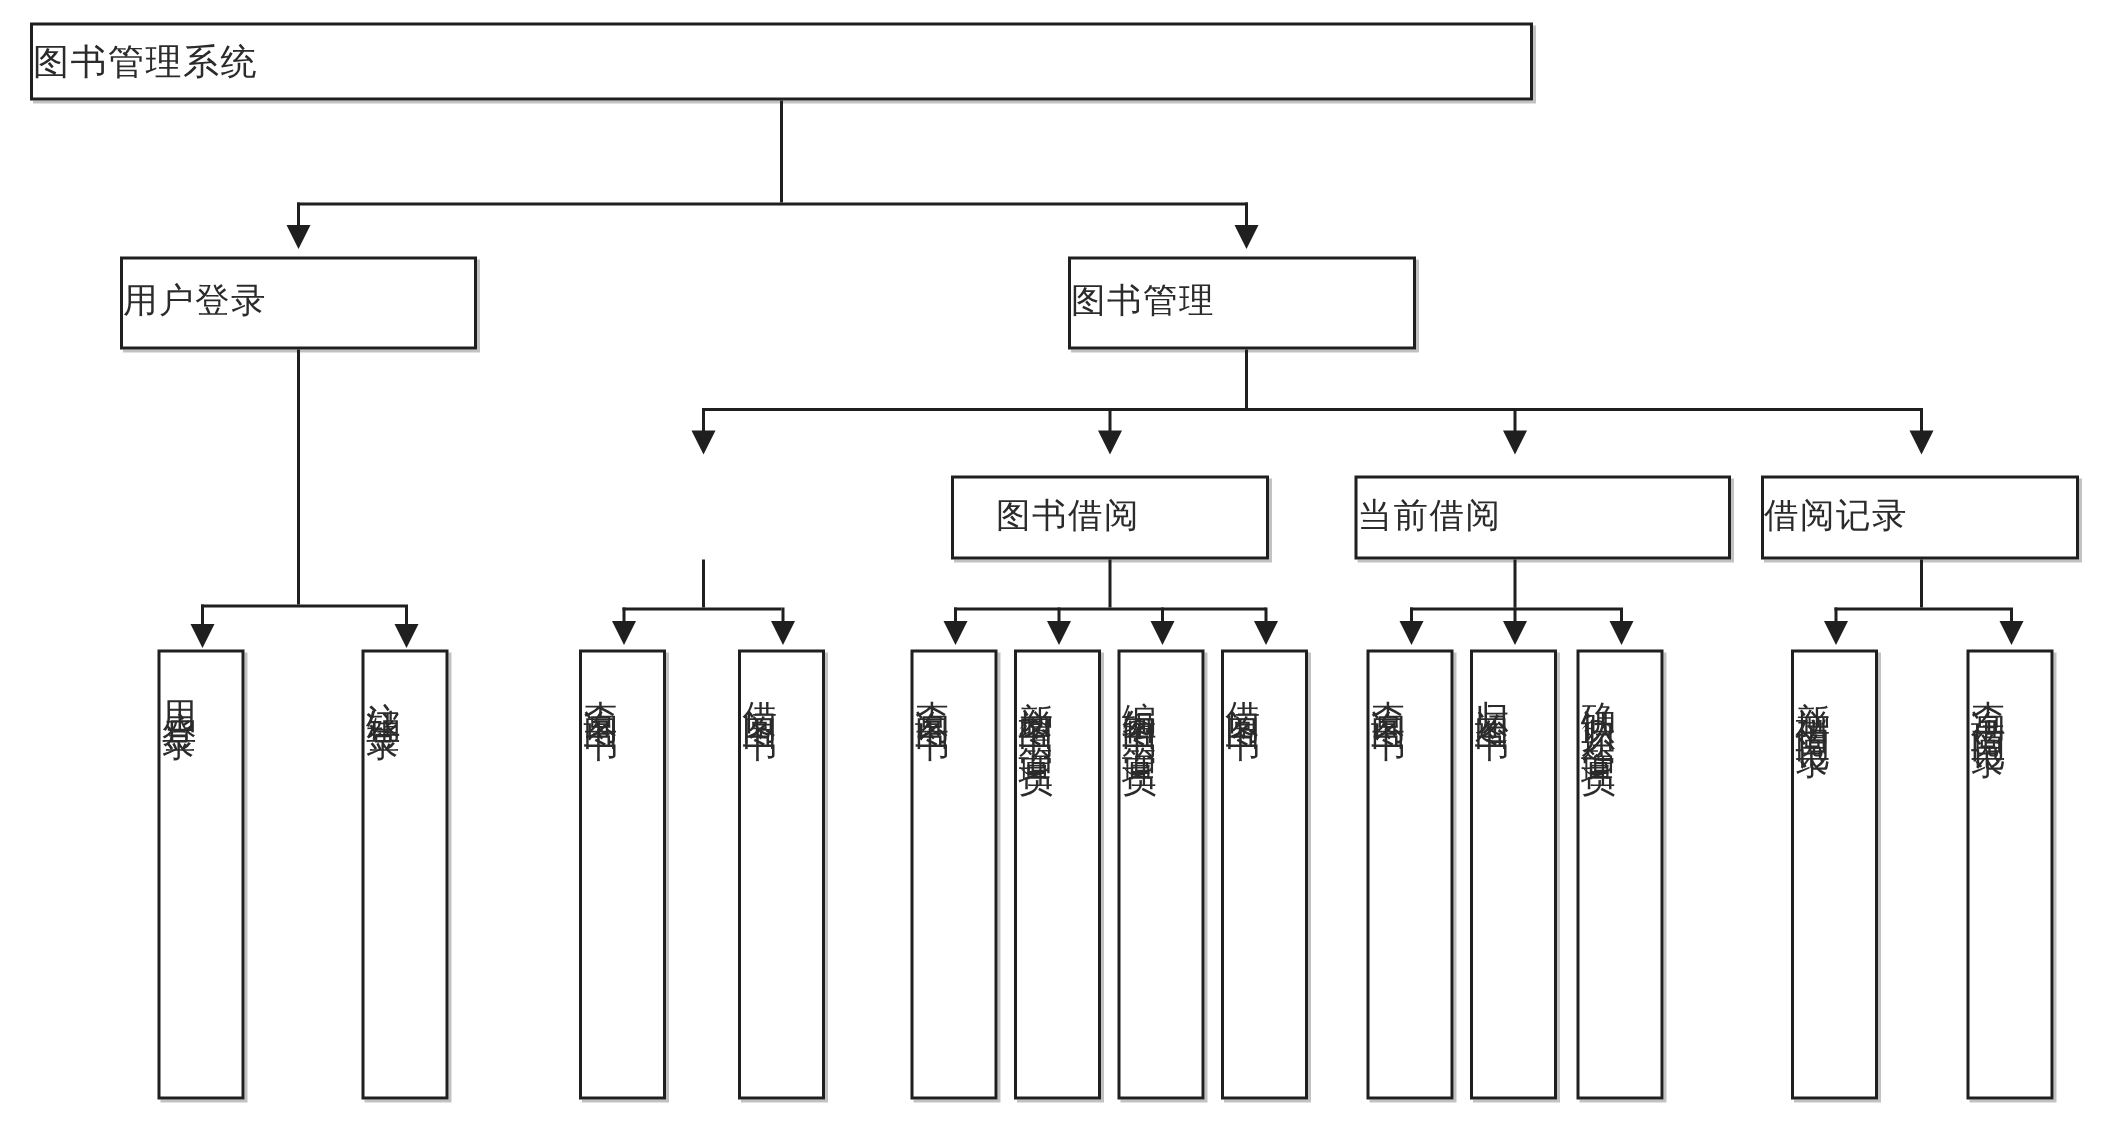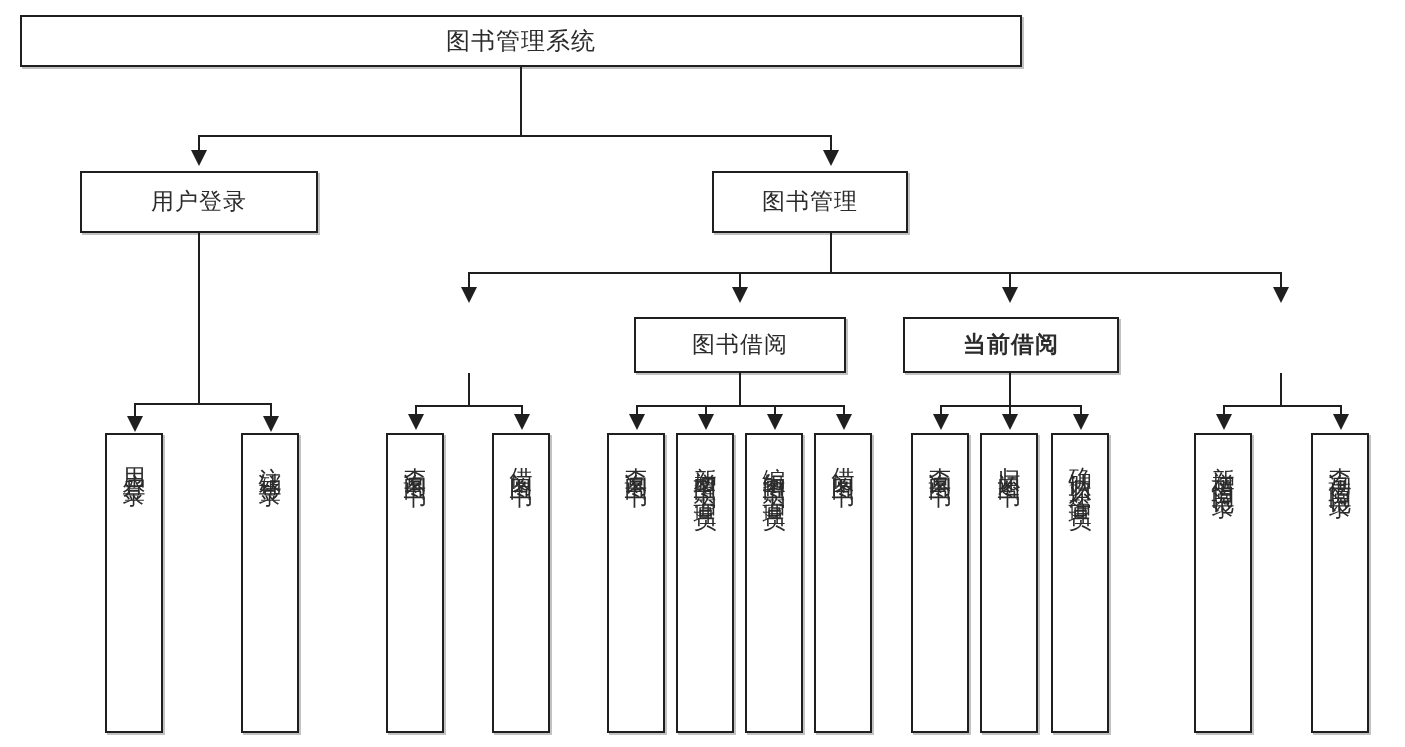--- a/index.html
+++ b/index.html
@@ -20,21 +20,21 @@
   }
 
   
   .node {
     position: absolute;
     box-sizing: border-box;
     border: 2px solid #1f1f1f;
     background: #ffffff;
     display: flex;
     align-items: center;
-    justify-content: center;
+    justify-content: flex-start;
     color: #2b2b2b;
     box-shadow: 2px 2px 0 rgba(120,120,120,0.45);
   }
   .node.horiz {
     font-size: 23px;
     letter-spacing: 1px;
     line-height: 1.2;
   }
   .node.root {
     font-size: 24px;
@@ -93,21 +93,21 @@
   <div class="ln h" style="left:198px; top:135px; width:634px;"></div>
   <div class="ln v" style="left:198px; top:135px; height:18px;"></div>
   <div class="arrow" style="left:191px; top:150px;"></div>
   <div class="ln v" style="left:830px; top:135px; height:18px;"></div>
   <div class="arrow" style="left:823px; top:150px;"></div>
 
   <div class="node horiz" style="left:80px; top:171px; width:238px; height:62px;">
     <span>用户登录</span>
   </div>
 
-  <div class="node horiz" style="left:712px; top:171px; width:196px; height:62px;">
+  <div class="node horiz" style="left:712px; top:171px; width:232px; height:62px;">
     <span>图书管理</span>
   </div>
 
   <div class="ln v" style="left:198px; top:233px; height:170px;"></div>
   <div class="ln h" style="left:134px; top:403px; width:136px;"></div>
   <div class="ln v" style="left:134px; top:403px; height:16px;"></div>
   <div class="arrow" style="left:127px; top:416px;"></div>
   <div class="ln v" style="left:270px; top:403px; height:16px;"></div>
   <div class="arrow" style="left:263px; top:416px;"></div>
 
@@ -115,25 +115,28 @@
   <div class="ln h" style="left:468px; top:272px; width:812px;"></div>
   <div class="ln v" style="left:468px; top:272px; height:18px;"></div>
   <div class="arrow" style="left:461px; top:287px;"></div>
   <div class="ln v" style="left:739px; top:272px; height:18px;"></div>
   <div class="arrow" style="left:732px; top:287px;"></div>
   <div class="ln v" style="left:1009px; top:272px; height:18px;"></div>
   <div class="arrow" style="left:1002px; top:287px;"></div>
   <div class="ln v" style="left:1280px; top:272px; height:18px;"></div>
   <div class="arrow" style="left:1273px; top:287px;"></div>
 
-  <div class="node horiz" style="left:634px; top:317px; width:212px; height:56px;">
+  <div class="node horiz" style="left:634px; top:317px; width:212px; height:56px;padding-left:28px;">
     <span>图书借阅</span>
   </div>
-  <div class="node horiz" style="left:903px; top:317px; width:216px; height:56px;font-weight:bold;">
+  <div class="node horiz" style="left:903px; top:317px; width:251px; height:56px;">
     <span>当前借阅</span>
+  </div>
+  <div class="node horiz" style="left:1174px; top:317px; width:212px; height:56px;">
+    <span>借阅记录</span>
   </div>
 
   <div class="ln v" style="left:468px; top:373px; height:32px;"></div>
   <div class="ln h" style="left:415px; top:405px; width:106px;"></div>
   <div class="ln v" style="left:415px; top:405px; height:12px;"></div>
   <div class="arrow" style="left:408px; top:414px;"></div>
   <div class="ln v" style="left:521px; top:405px; height:12px;"></div>
   <div class="arrow" style="left:514px; top:414px;"></div>
 
   <div class="ln v" style="left:739px; top:373px; height:32px;"></div>

